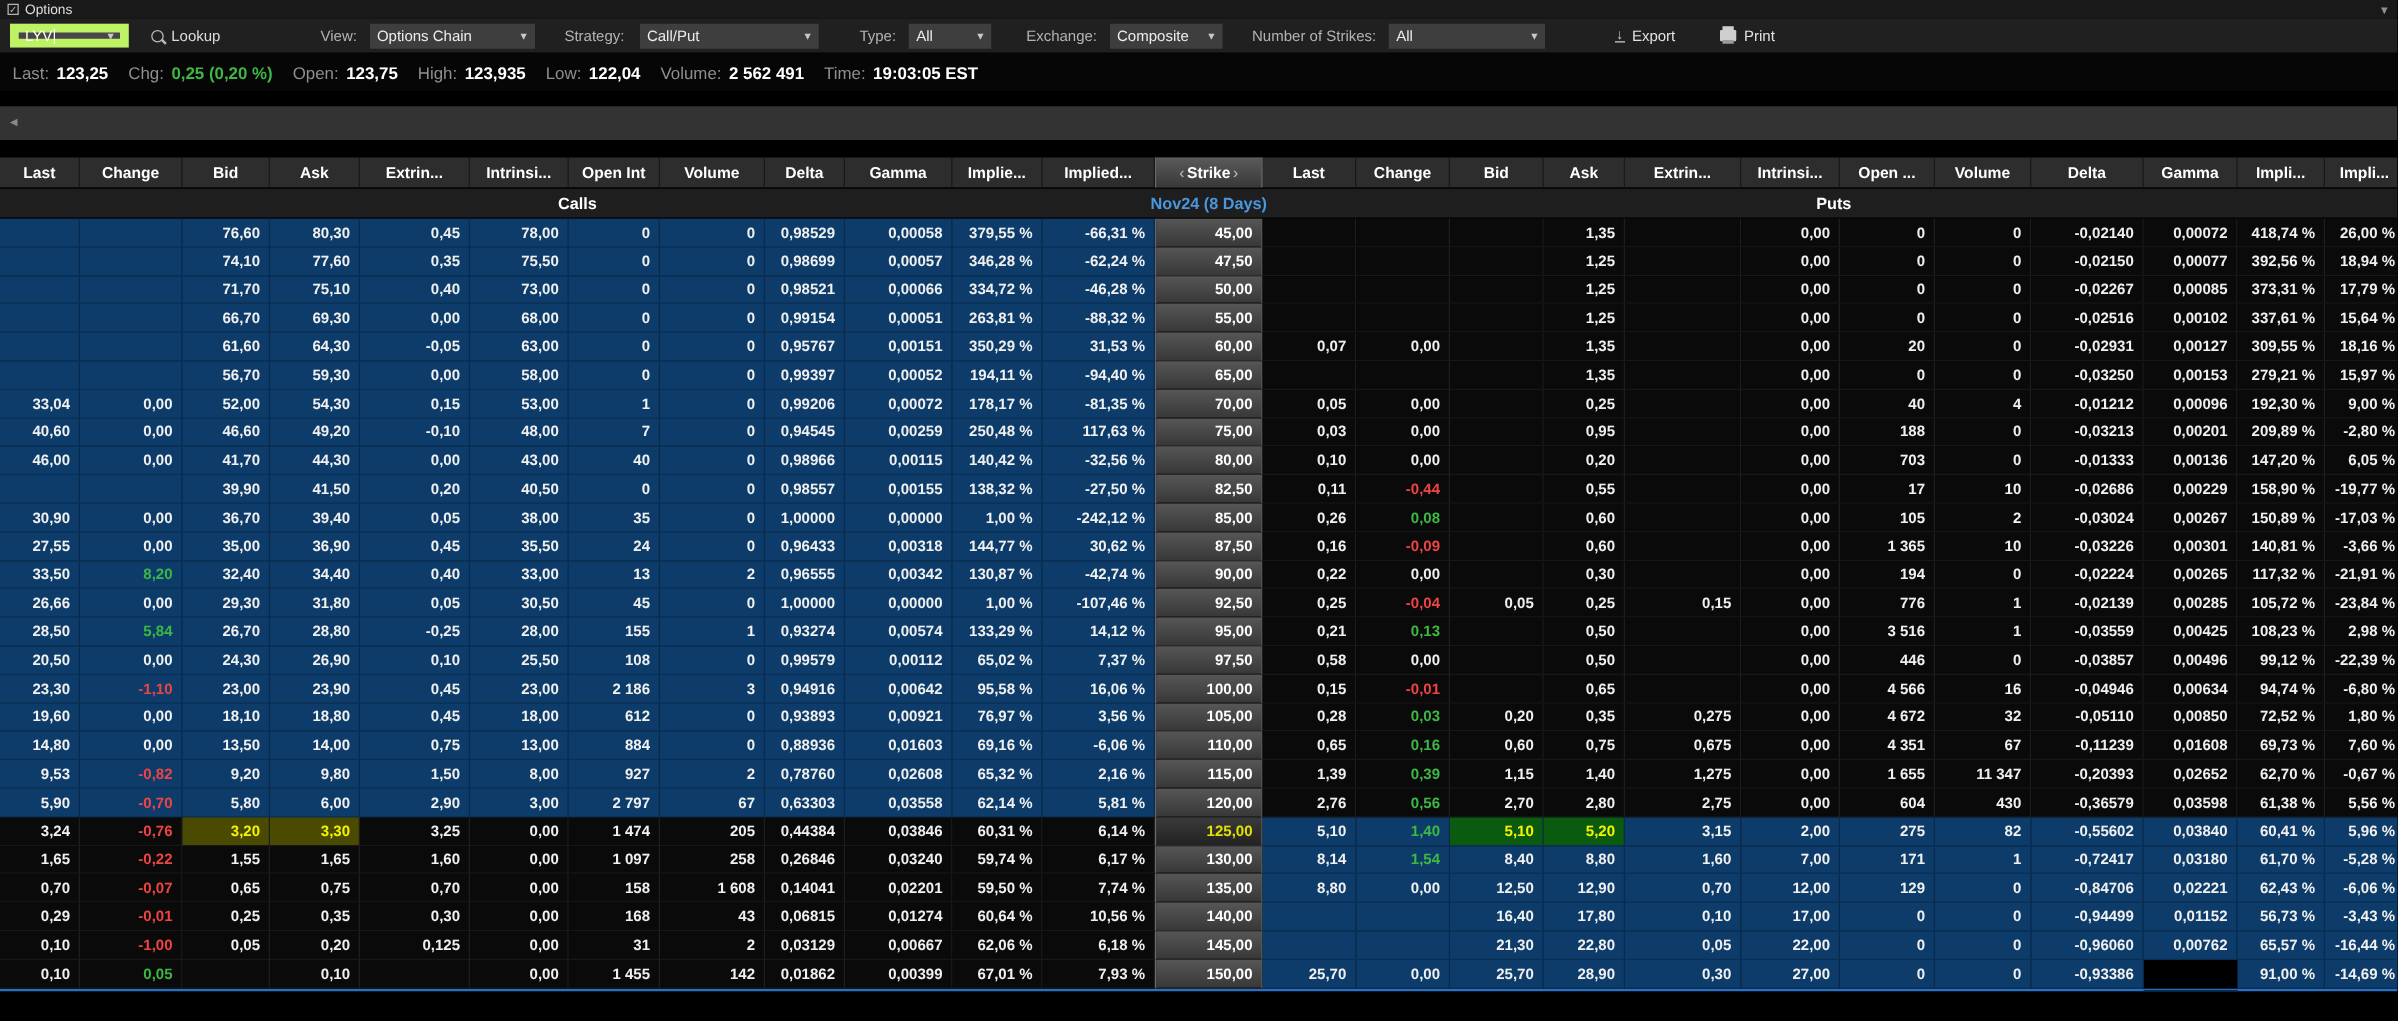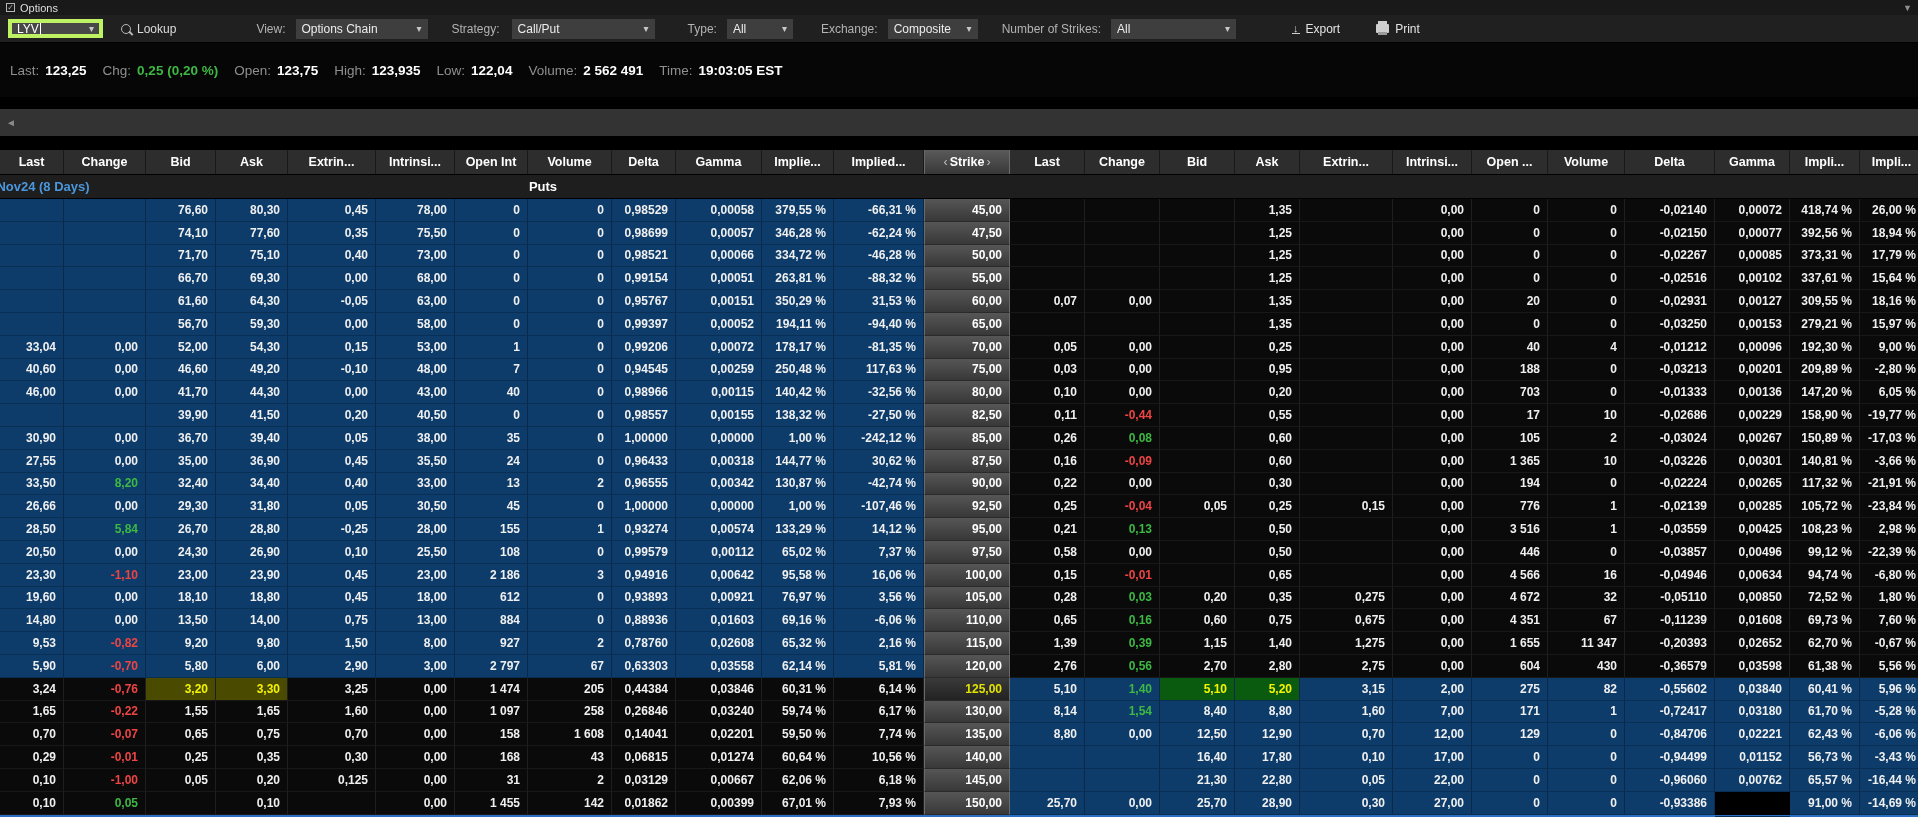--- a/index.html
+++ b/index.html
@@ -9,21 +9,21 @@
   
   .titlebar{height:15px;background:#191919;display:flex;align-items:center;padding:0 6px;gap:5px;}
   .win-icon{width:9px;height:9px;border:1px solid #b5b5b5;color:#b5b5b5;font-size:8px;line-height:8px;
             text-align:center;box-sizing:border-box;}
   .win-title{color:#dedede;font-size:11px;}
   .title-caret{margin-left:auto;color:#8f8f8f;font-size:9px;}
 
   
   .toolbar{height:27px;background:#202020;display:flex;align-items:center;padding:0 8px;
            font-size:12px;color:#c9c9c9;border-bottom:1px solid #000;}
-  .combo{background:#474747;border:4px solid #bef264;height:19px;width:95px;display:flex;
+  .combo{background:#474747;border:7px solid #bef264;height:19px;width:95px;display:flex;
          align-items:center;padding:0 5px;color:#fff;box-sizing:border-box;}
   .combo .caret,.dd .caret{color:#c8c8c8;font-size:10px;margin-left:auto;}
   .cursor{display:inline-block;width:1px;height:12px;background:#fff;margin-left:1px;}
   .lookup{display:flex;align-items:center;gap:6px;color:#dcdcdc;margin-left:18px;}
   .search-icon{width:8px;height:8px;border:1.5px solid #b9b9b9;border-radius:50%;position:relative;display:inline-block;}
   .search-icon::after{content:"";position:absolute;width:1.5px;height:5px;background:#b9b9b9;
                       transform:rotate(-45deg);left:8px;top:6px;}
   .tb-label{color:#b3b3b3;}
   .dd{background:#3e3e3e;height:20px;display:flex;align-items:center;padding:0 6px;color:#ececec;
       box-sizing:border-box;}
@@ -31,21 +31,21 @@
   .ml33{margin-left:33px;} .ml28{margin-left:28px;} .ml56{margin-left:56px;} .ml36{margin-left:36px;}
   .w108{width:132px;} .w143{width:143px;} .w66{width:66px;} .w90{width:90px;} .w125{width:125px;}
   .tb-btn{display:flex;align-items:center;gap:6px;color:#e2e2e2;}
   .export-icon{display:inline-block;border-bottom:1.5px solid #cfcfcf;padding:0 1px 0px 1px;
                font-size:11px;line-height:10px;color:#cfcfcf;}
   .print-icon{width:13px;height:9px;background:#cfcfcf;border-radius:1px;position:relative;display:inline-block;}
   .print-icon::before{content:"";position:absolute;top:-3px;left:2px;width:9px;height:3px;background:#cfcfcf;}
   .print-icon::after{content:"";position:absolute;bottom:-2px;left:2px;width:9px;height:3px;background:#9a9a9a;}
 
   
-  .quotebar{height:30px;background:#060606;display:flex;align-items:center;padding:12px 10px;font-size:13.5px;}
+  .quotebar{height:30px;background:#060606;display:flex;align-items:center;padding:0 10px;font-size:13.5px;}
   .q-label{color:#8f8f8f;margin-right:6px;}
   .q-val{color:#fff;font-weight:bold;margin-right:16px;}
   .q-val.up{color:var(--up);}
 
   .spacer1{height:12px;background:#000;}
   .spacer2{height:14px;background:#000;}
 
   
   .tabsbar{height:27px;background:#333;display:flex;align-items:center;padding-left:6px;}
   .nav-arrow{color:#8a8a8a;font-size:10px;margin-right:8px;}
@@ -180,20 +180,21 @@
       <div class="hdr-cell" style="width: 93px;">Extrin...</div>
       <div class="hdr-cell" style="width: 79px;">Intrinsi...</div>
       <div class="hdr-cell" style="width: 76px;">Open ...</div>
       <div class="hdr-cell" style="width: 77px;">Volume</div>
       <div class="hdr-cell" style="width: 90px;">Delta</div>
       <div class="hdr-cell" style="width: 75px;">Gamma</div>
       <div class="hdr-cell" style="width: 70px;">Impli...</div>
       <div class="hdr-cell" style="width: 64px;">Impli...</div>
     </div>
   <div class="sec-row" id="sec-row">
+      <div class="sec-cell" style="width: 924px;">Calls</div>
       <div class="sec-cell month" style="width: 246px; margin-left: -80px;">Nov24 (8 Days)</div>
       <div class="sec-cell" style="width: 754px;">Puts</div>
     </div>
   <div id="rows-container">
       <div class="row">
         <div class="cell itm" style="width: 64px;"></div>
         <div class="cell itm" style="width: 82px;"></div>
         <div class="cell itm" style="width: 70px;">76,60</div>
         <div class="cell itm" style="width: 72px;">80,30</div>
         <div class="cell itm" style="width: 88px;">0,45</div>

